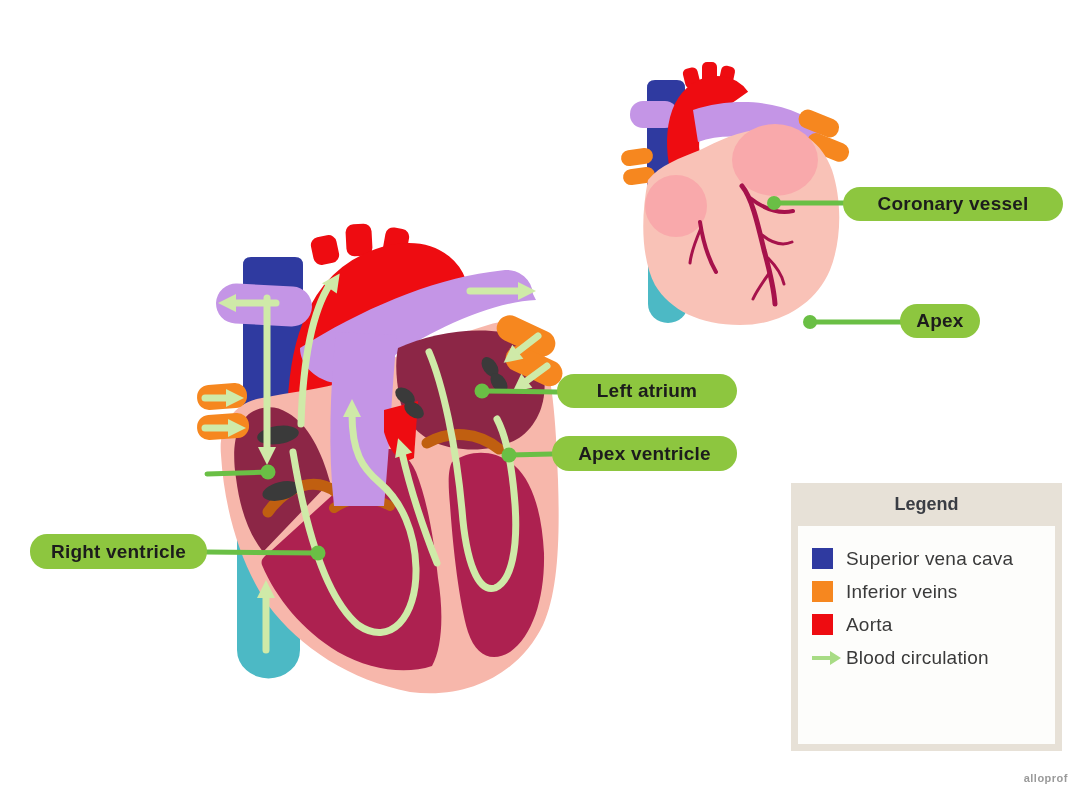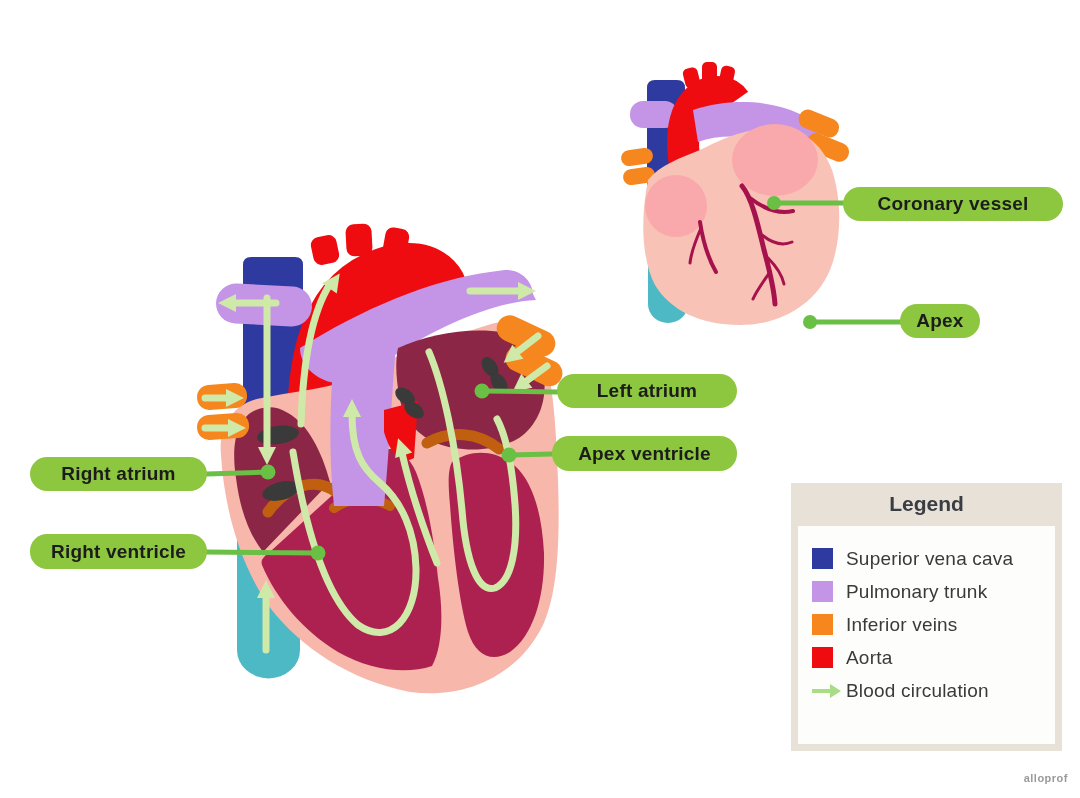--- a/index.html
+++ b/index.html
@@ -30,21 +30,21 @@
   
   .pill{position:absolute;background:#8dc63f;border-radius:17px;
         display:flex;align-items:center;justify-content:center;
         color:#1c1c1c;font-weight:700;font-size:19px;letter-spacing:.2px;}
 
   
   .legend{position:absolute;left:791px;top:483px;width:271px;height:268px;
           background:#e7e1d7;}
   .legend-title{position:absolute;left:0;top:0;width:100%;height:42px;
                 display:flex;align-items:center;justify-content:center;
-                font-size:21px;font-weight:700;color:#3a3d44;}
+                font-size:18px;font-weight:700;color:#3a3d44;}
   .legend-panel{position:absolute;left:7px;right:7px;top:43px;bottom:7px;
                 background:#fdfdfb;padding:16px 0 0 14px;box-sizing:border-box;}
   .legend-row{display:flex;align-items:center;height:33px;}
   .legend-row .sw{width:21px;height:21px;flex:0 0 21px;margin-right:13px;}
   .legend-row .sw-arrow{width:30px;height:16px;flex:0 0 30px;margin-right:4px;}
   .legend-row .lg-label{font-size:19px;color:#3a3a3a;letter-spacing:.2px;}
 
   .watermark{position:absolute;right:12px;bottom:14px;font-size:11px;
              font-weight:700;color:#9a9a9a;letter-spacing:.5px;}
 </style>
@@ -200,44 +200,37 @@
       <line class="leader" x1="912" y1="322" x2="810" y2="322"></line>
       <circle class="leader-dot" cx="268" cy="472" r="7.5"></circle>
       <circle class="leader-dot" cx="318" cy="553" r="7.5"></circle>
       <circle class="leader-dot" cx="482" cy="391" r="7.5"></circle>
       <circle class="leader-dot" cx="509" cy="455" r="7.5"></circle>
       <circle class="leader-dot" cx="774" cy="203" r="7"></circle>
       <circle class="leader-dot" cx="810" cy="322" r="7"></circle>
     </g>
   </svg>
 
-  <div class="pill" style="left:30px;top:457px;width:177px;height:34px;">Right atrium</div>
   <div class="pill" style="left:557px;top:374px;width:180px;height:34px;">Left atrium</div>
   <div class="pill" style="left:30px;top:534px;width:177px;height:35px;">Right ventricle</div>
   <div class="pill" style="left:552px;top:436px;width:185px;height:35px;">Apex ventricle</div>
   <div class="pill" style="left:843px;top:187px;width:220px;height:34px;">Coronary vessel</div>
   <div class="pill" style="left:900px;top:304px;width:80px;height:34px;">Apex</div>
 
   <div class="legend">
     <div class="legend-title">Legend</div>
     <div class="legend-panel">
       <div class="legend-row">
         <svg class="sw" viewBox="0 0 22 22">
           <rect x="0" y="0" width="22" height="22" fill="#2f3aa0"></rect>
           </svg>
         <span class="lg-label">Superior vena cava</span>
       </div>
       <div class="legend-row">
         <svg class="sw" viewBox="0 0 22 22">
-          <rect x="0" y="0" width="22" height="22" fill="#c495e6"></rect>
-          </svg>
-        <span class="lg-label">Pulmonary trunk</span>
-      </div>
-      <div class="legend-row">
-        <svg class="sw" viewBox="0 0 22 22">
           <rect x="0" y="0" width="22" height="22" fill="#f6871f"></rect>
           </svg>
         <span class="lg-label">Inferior veins</span>
       </div>
       <div class="legend-row">
         <svg class="sw" viewBox="0 0 22 22">
           <rect x="0" y="0" width="22" height="22" fill="#ee0c11"></rect>
           </svg>
         <span class="lg-label">Aorta</span>
       </div>

